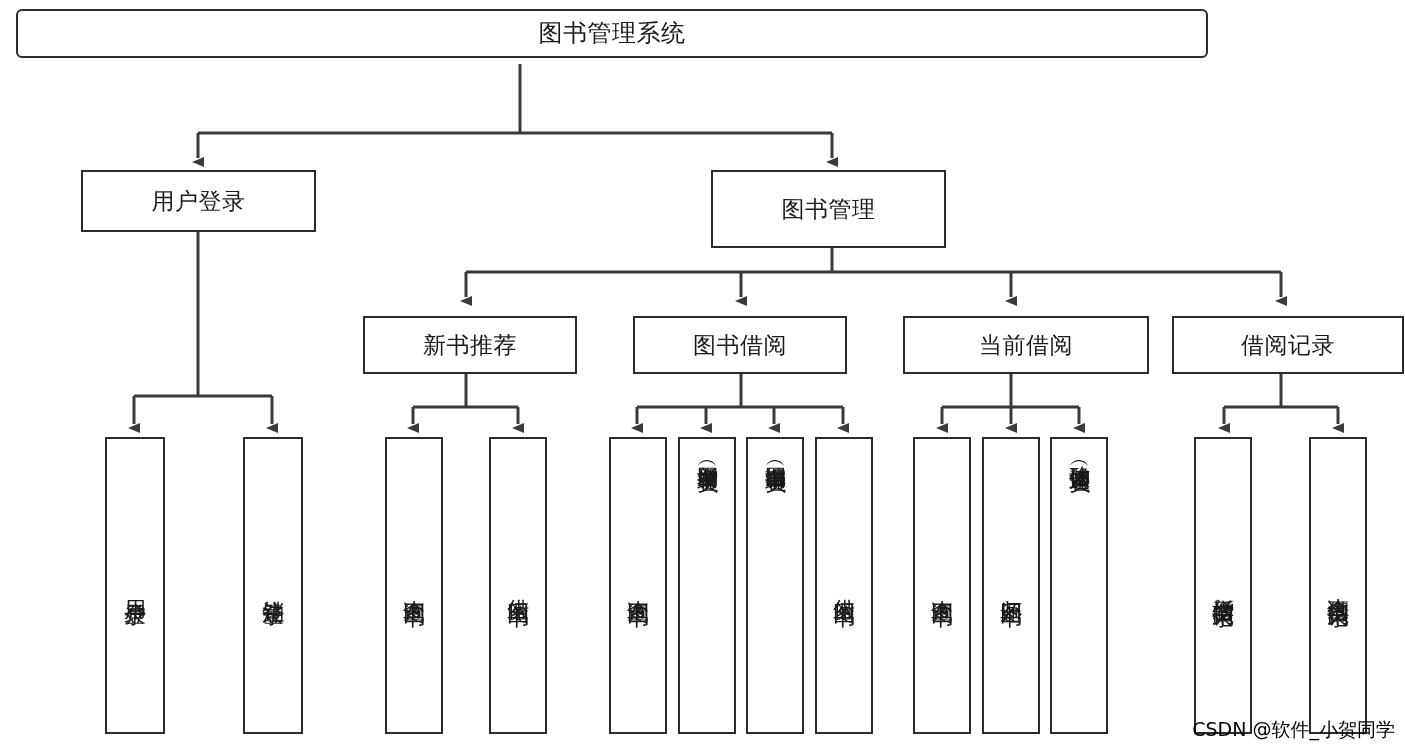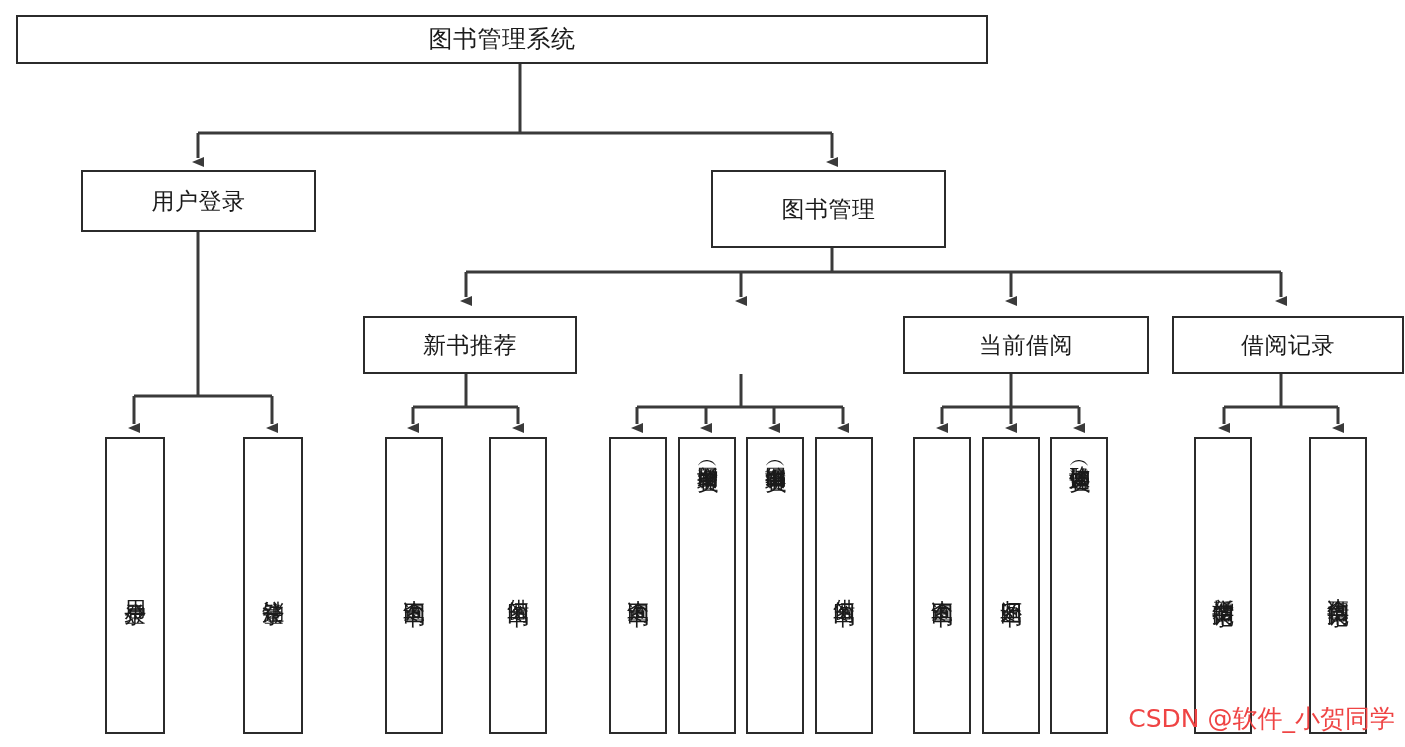--- a/index.html
+++ b/index.html
@@ -70,23 +70,23 @@
     letter-spacing: 1px;
   }
   
   .node.vert.mid {
     align-items: center;
     padding-top: 0;
   }
   .watermark {
     position: absolute;
     right: 10px;
-    bottom: 12px;
-    font-size: 25px;
-    color: #ef4444;
+    bottom: 4px;
+    font-size: 19px;
+    color: #000000;
     white-space: nowrap;
     z-index: 3;
     font-family: "DejaVu Sans", "Liberation Sans", sans-serif;
   }
 </style>
 </head>
 <body>
 
 <div id="canvas">
 
@@ -133,34 +133,37 @@
       <path d="M1011,407 L1011,424" marker-end="url(#arrow)"></path>
       <path d="M1079,407 L1079,424" marker-end="url(#arrow)"></path>
 
       <path d="M1281,374 L1281,407"></path>
       <path d="M1224,407 L1338,407"></path>
       <path d="M1224,407 L1224,424" marker-end="url(#arrow)"></path>
       <path d="M1338,407 L1338,424" marker-end="url(#arrow)"></path>
     </g>
   </svg>
 
-  <div class="node horiz root" style="left:16px; top:15px; width:972px; height:49px;">
+  <div class="node horiz root" style="left:16px; top:9px; width:1192px; height:49px;border-radius:6px;">
     <span class="node-label">图书管理系统</span>
   </div>
 
   <div class="node horiz" style="left:81px; top:170px; width:235px; height:62px;">
     <span class="node-label">用户登录</span>
   </div>
   <div class="node horiz" style="left:711px; top:170px; width:235px; height:78px;">
     <span class="node-label">图书管理</span>
   </div>
 
   <div class="node horiz" style="left:363px; top:316px; width:214px; height:58px;justify-content:center;">
     <span class="node-label">新书推荐</span>
   </div>
+  <div class="node horiz" style="left:633px; top:316px; width:214px; height:58px;">
+    <span class="node-label">图书借阅</span>
+  </div>
   <div class="node horiz" style="left:903px; top:316px; width:246px; height:58px;text-align:center;">
     <span class="node-label">当前借阅</span>
   </div>
   <div class="node horiz" style="left:1172px; top:316px; width:232px; height:58px;">
     <span class="node-label">借阅记录</span>
   </div>
 
   <div class="node vert mid" style="left:105px; top:437px; width:60px; height:297px;">
     <span class="node-label">用户登录</span>
   </div>

